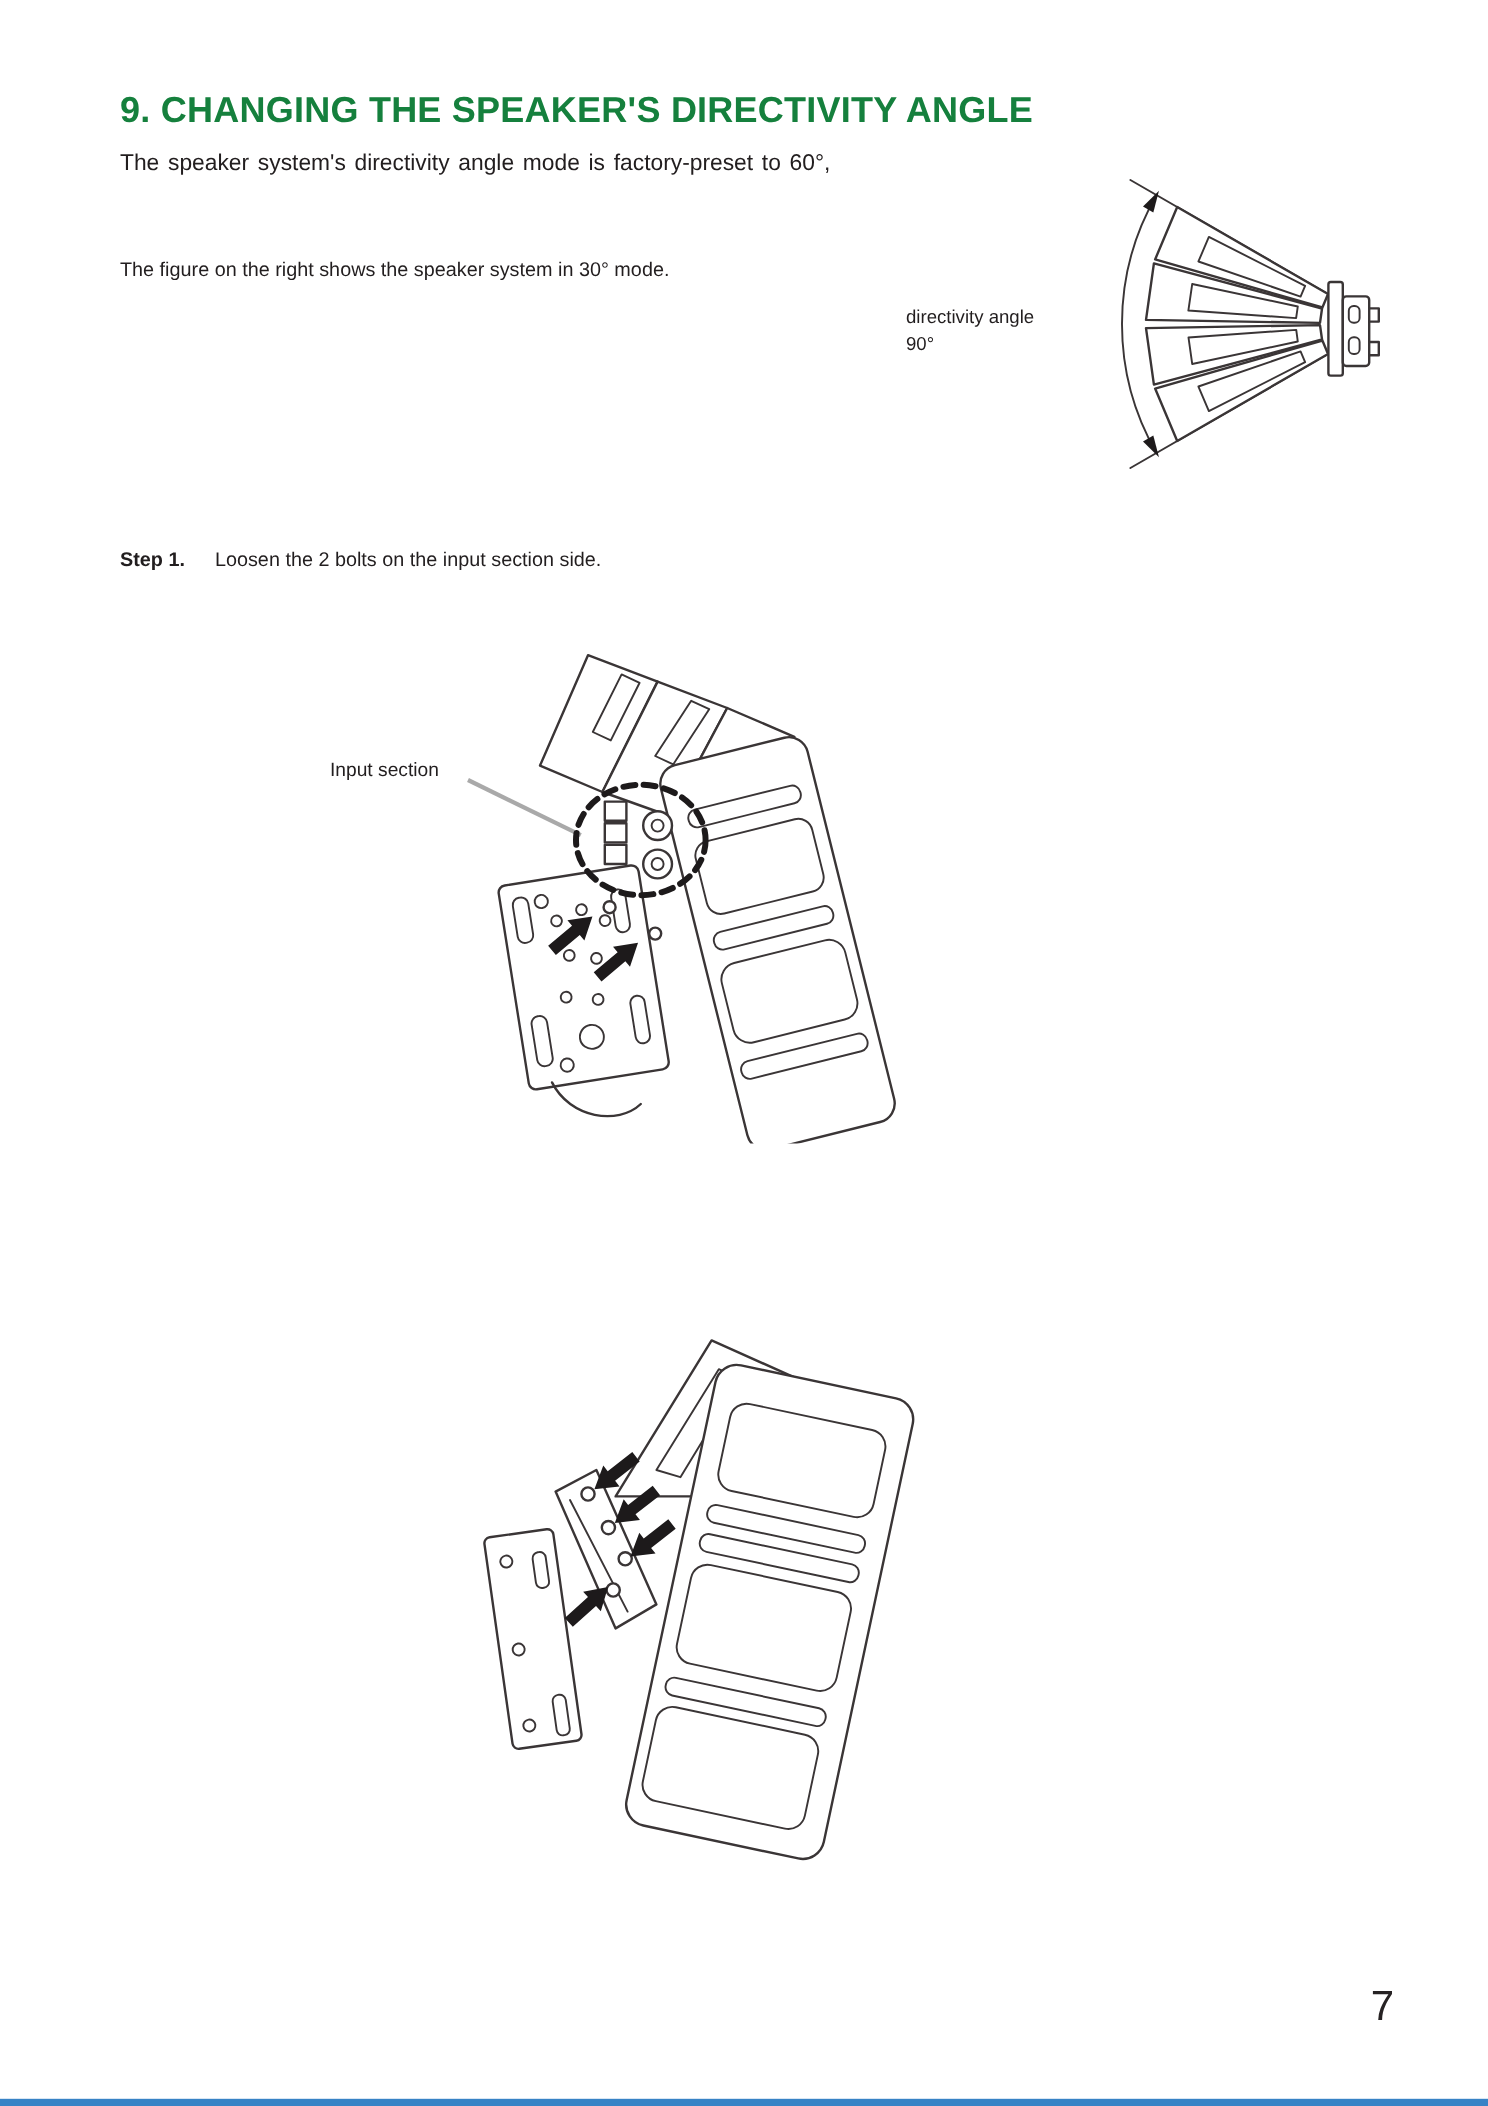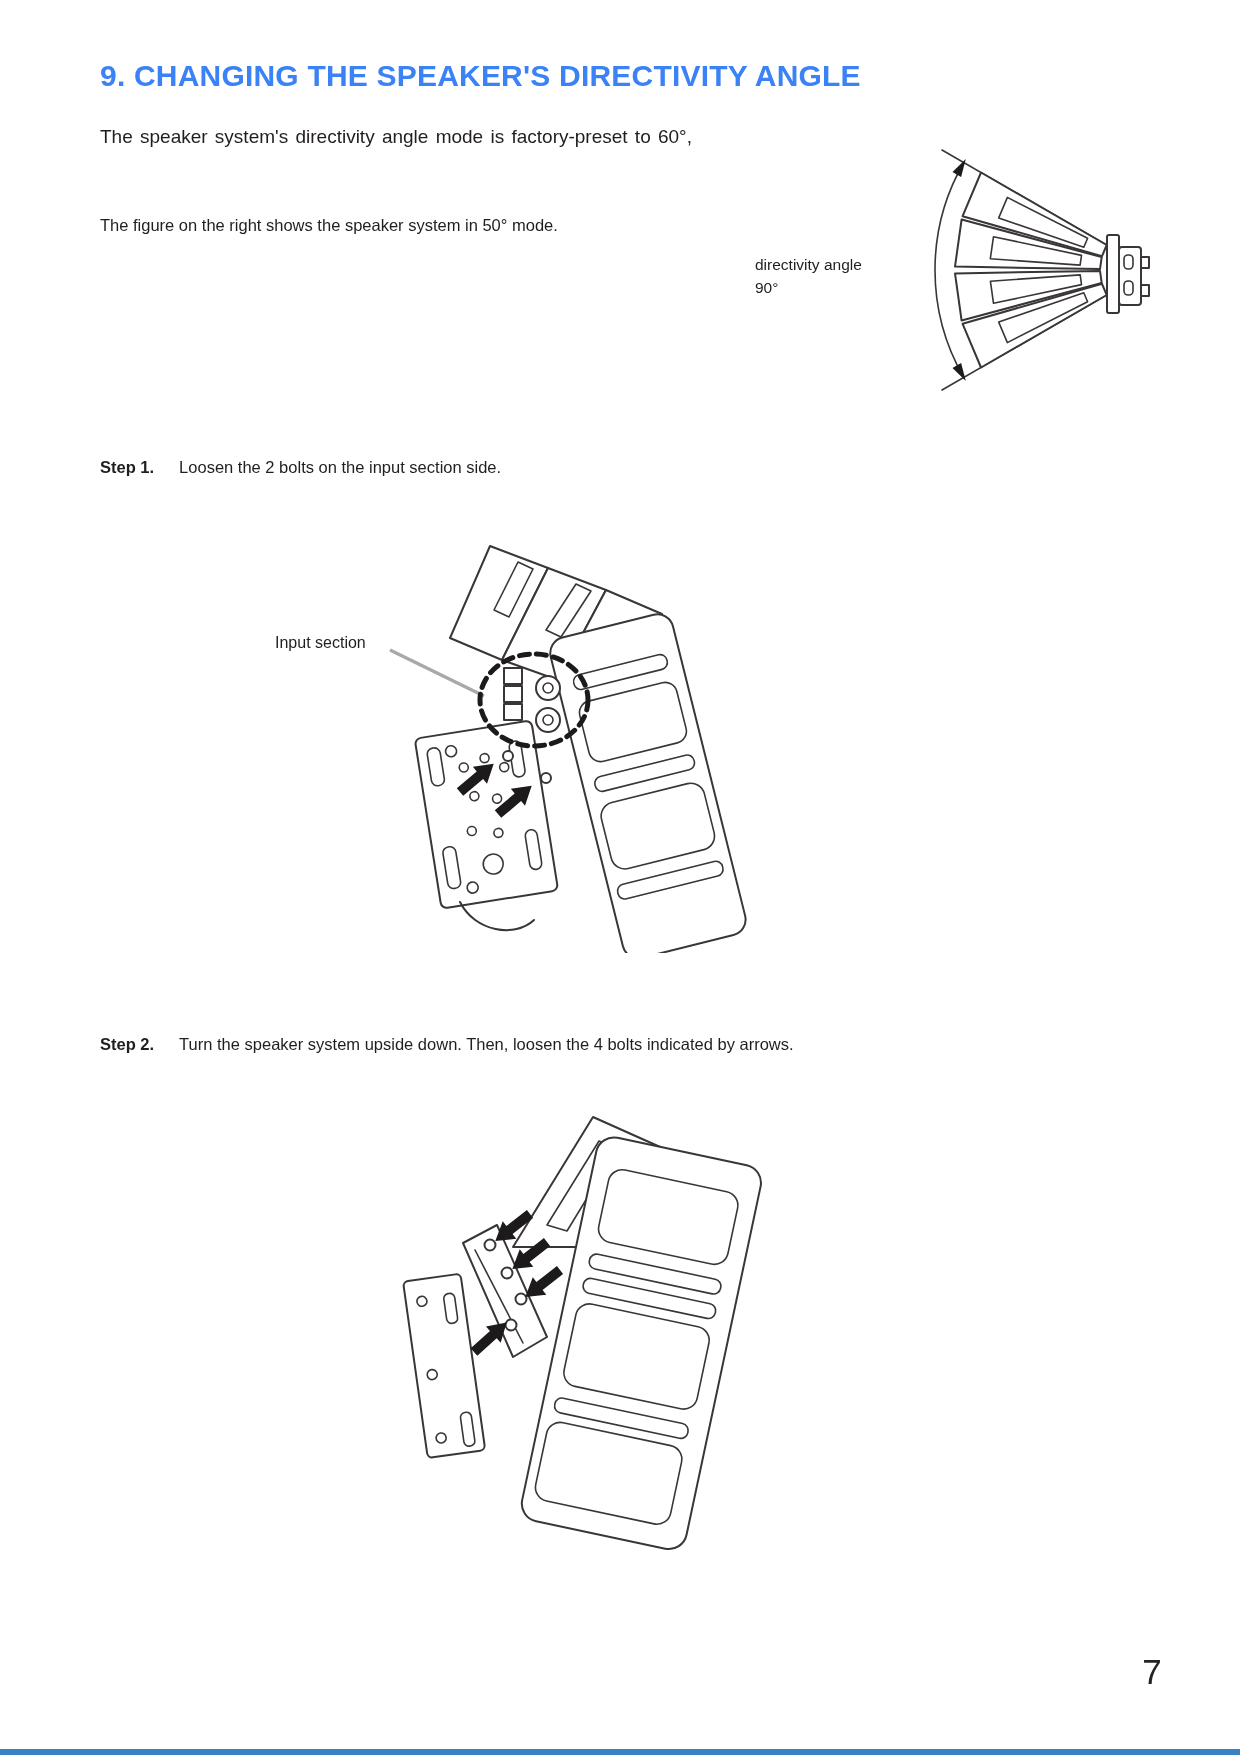--- a/index.html
+++ b/index.html
@@ -13,23 +13,23 @@
     font-family:"Liberation Sans","DejaVu Sans",sans-serif;
     color:var(--ink);
   }
   .page{
     position:relative;
     width:1240px;height:1755px;
     background:#ffffff;
     overflow:hidden;
   }
   .page-title{
-    position:absolute;left:100px;top:59px;
+    position:absolute;left:100px;top:76px;
     font-size:30px;font-weight:bold;letter-spacing:.2px;
-    color:#3b82f6;
+    color:#15803d;
     text-align:right;
   }
   .intro{
     position:absolute;left:100px;top:124px;width:592px;
     font-size:19px;line-height:25.5px;color:var(--ink);
   }
   .jline{text-align:justify;text-align-last:justify;}
   .note{
     position:absolute;left:100px;top:216px;
     font-size:16.5px;color:var(--ink);
@@ -68,21 +68,21 @@
 <body>
 
 <div class="page">
 
   <h1 class="page-title">9. CHANGING THE SPEAKER'S DIRECTIVITY ANGLE</h1>
 
   <div class="intro">
     <div class="jline">The speaker system's directivity angle mode is factory-preset to 60°,</div>
   </div>
 
-  <div class="note">The figure on the right shows the speaker system in 50° mode.</div>
+  <div class="note">The figure on the right shows the speaker system in 30° mode.</div>
 
   <div class="fig" style="left:755px;top:105px;width:485px;height:315px;">
     <div class="fig-label">
       <div>directivity angle</div>
       <div>90°</div>
     </div>
     <svg width="485" height="315" viewBox="0 0 485 315">
 
       <line class="ln thin" x1="369" y1="150" x2="187" y2="45"></line>
       <line class="ln thin" x1="369" y1="180" x2="187" y2="285"></line>
@@ -174,23 +174,20 @@
       <circle class="lnw" cx="296" cy="290" r="5"></circle>
 
       <defs>
         <polygon id="arrow" points="0,-5 26,-5 26,-11 44,0 26,11 26,5 0,5"></polygon>
       </defs>
       <use href="#arrow" class="dark" transform="translate(210,304) rotate(-40)"></use>
       <use href="#arrow" class="dark" transform="translate(248,326) rotate(-40)"></use>
     </svg>
   </div>
 
-  <div class="step-row" style="top:1035px;">
-    <span class="step-label">Step 2.</span><span>Turn the speaker system upside down. Then, loosen the 4 bolts indicated by arrows.</span>
-  </div>
 
   <div class="fig" style="left:395px;top:1085px;width:385px;height:470px;">
     <svg width="385" height="470" viewBox="0 0 385 470">
 
       <g>
         <polygon class="lnw" points="118,162 198,32 292,74 228,162"></polygon>
         <polygon class="ln thin" points="152,140 204,56 222,64 172,146"></polygon>
         <polygon class="lnw" points="228,162 292,74 330,95 272,188"></polygon>
       </g>
 

